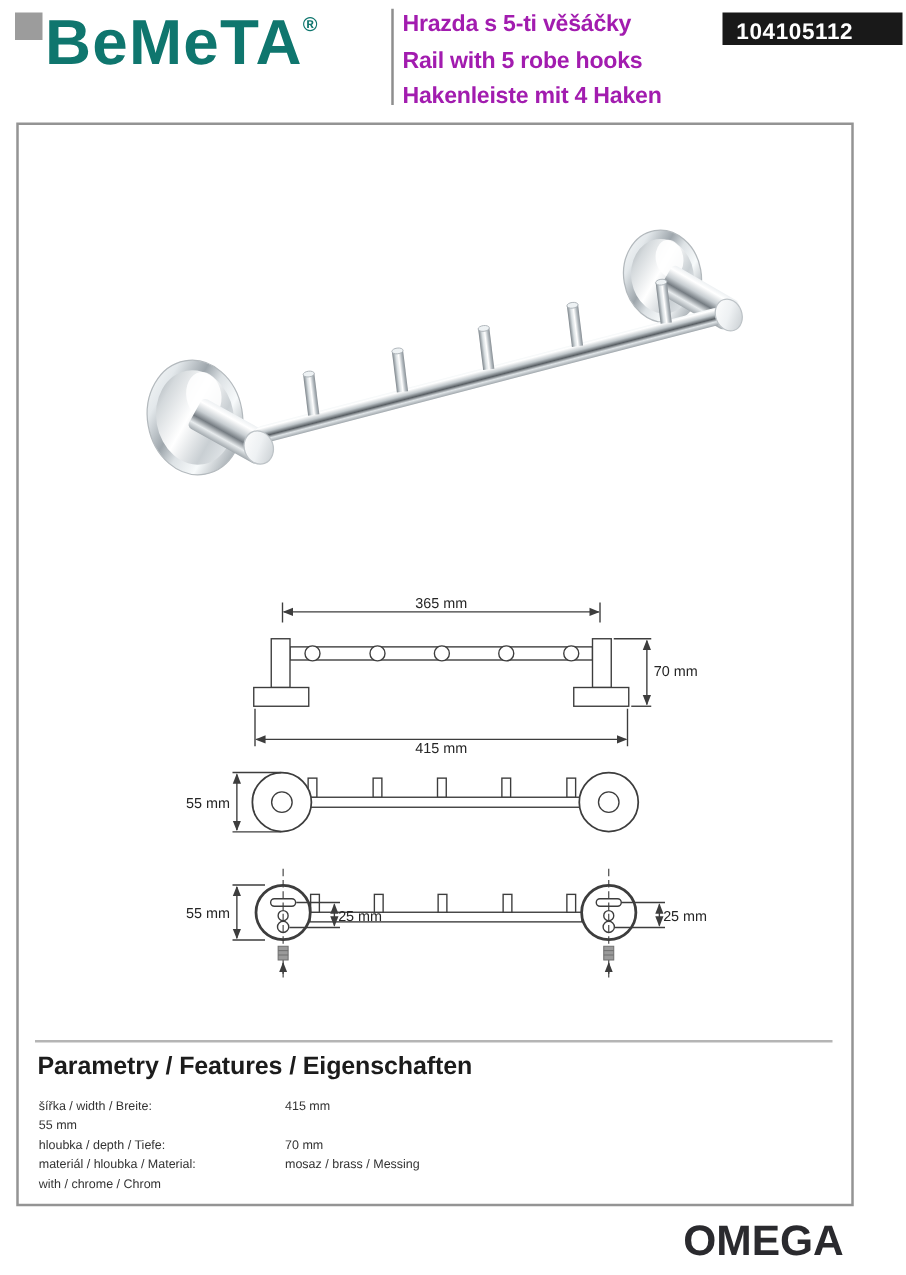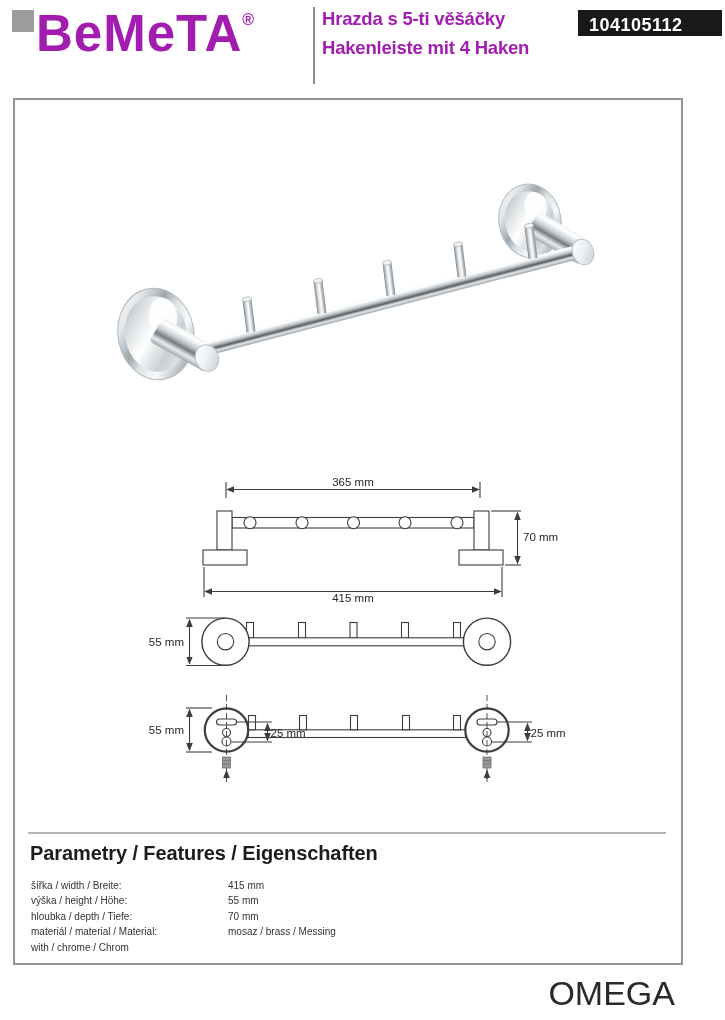--- a/index.html
+++ b/index.html
@@ -1,49 +1,50 @@
 <!DOCTYPE html>
 <html><head>
 <meta charset="utf-8">
 <style>
   html,body{margin:0;padding:0}
   body{width:725px;height:1020px;background:#fff;font-family:"Liberation Sans",sans-serif;
        color:#222;position:relative;overflow:hidden}
   .abs{position:absolute}
   
   .logo-square{left:12px;top:10px;width:22px;height:22px;background:#9c9c9c}
-  .logo-text{left:36px;top:8px;font-size:51px;font-weight:bold;color:#a21caf;line-height:1;letter-spacing:1px}
+  .logo-text{left:36px;top:8px;font-size:51px;font-weight:bold;color:#0f766e;line-height:1;letter-spacing:1px}
   .logo-reg{font-size:16px;font-weight:bold;vertical-align:26px;letter-spacing:0}
   .header-divider{left:313px;top:7px;width:2px;height:77px;background:#8e8e8e}
   .titles{left:322px;top:5px;font-size:18.5px;font-weight:bold;color:#a21caf;letter-spacing:-0.2px}
   .titles div{height:28.7px;line-height:28.7px;white-space:nowrap}
   .code-badge{left:578px;top:10px;width:144px;height:26px;background:#191919;color:#fff;
       font-size:18px;font-weight:bold;line-height:30px;padding-left:11px;box-sizing:border-box;letter-spacing:.5px}
   
   .content-box{left:13px;top:98px;width:670px;height:867px;border:2px solid #949494;box-sizing:border-box;background:#fff}
   .figure-svg{left:13px;top:98px}
   
   .param-divider{left:28px;top:832px;width:638px;height:2px;background:#b5b5b5}
   .param-heading{left:30px;top:842px;font-size:20px;font-weight:bold;color:#1c1c1c;letter-spacing:-0.1px}
   .param-rows{left:31px;top:878px;width:480px}
   .param-row{display:flex;height:15.4px;line-height:15.4px;font-size:10px;color:#333}
   .param-label{width:197px}
   .param-value{flex:1}
   
-  .series{right:50px;top:974px;font-size:34px;font-weight:normal;color:#2a2a2e}
+  .series{right:50px;top:974px;font-size:34px;font-weight:bold;color:#2a2a2e}
   svg text{font-family:"Liberation Sans",sans-serif;font-size:11.5px;fill:#262626}
 </style>
 </head>
 <body>
 
 <div class="abs logo-square"></div>
 <div class="abs logo-text"><span>BeMeTA</span><span class="logo-reg">®</span></div>
 <div class="abs header-divider"></div>
 <div class="abs titles">
   <div>Hrazda s 5-ti věšáčky</div>
+  <div>Rail with 5 robe hooks</div>
   <div>Hakenleiste mit 4 Haken</div>
 </div>
 <div class="abs code-badge">104105112</div>
 
 <div class="abs content-box"></div>
 
 <svg class="abs figure-svg" width="670" height="867" viewBox="13 98 670 867" xmlns="http://www.w3.org/2000/svg">
   <defs>
     <marker id="arr" viewBox="0 0 10 10" refX="9" refY="5" markerWidth="7.5" markerHeight="7.5" orient="auto-start-reverse">
       <path d="M0,1 L10,5 L0,9 z" fill="#3d3d3d"></path>
@@ -231,29 +232,28 @@
 </svg>
 
 <div class="abs param-divider"></div>
 <div class="abs param-heading">Parametry / Features / Eigenschaften</div>
 <div class="abs param-rows">
   <div class="param-row">
     <span class="param-label">šířka / width / Breite:</span>
     <span class="param-value">415 mm</span>
   </div>
   <div class="param-row">
-    <span class="param-label">výška / height / Höhe:</span>
     <span class="param-value">55 mm</span>
   </div>
   <div class="param-row">
     <span class="param-label">hloubka / depth / Tiefe:</span>
     <span class="param-value">70 mm</span>
   </div>
   <div class="param-row">
-    <span class="param-label">materiál / material / Material:</span>
+    <span class="param-label">materiál / hloubka / Material:</span>
     <span class="param-value">mosaz / brass / Messing</span>
   </div>
   <div class="param-row">
     <span class="param-value">with / chrome / Chrom</span>
   </div>
 </div>
 
 <div class="abs series">OMEGA</div>
 
 </body></html>

